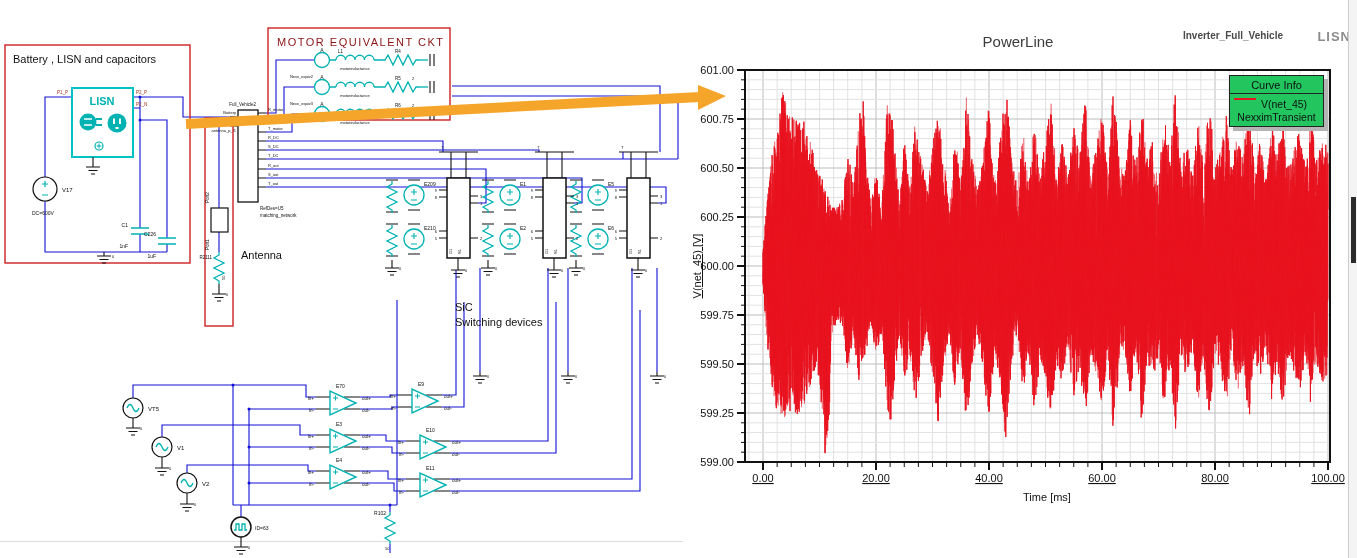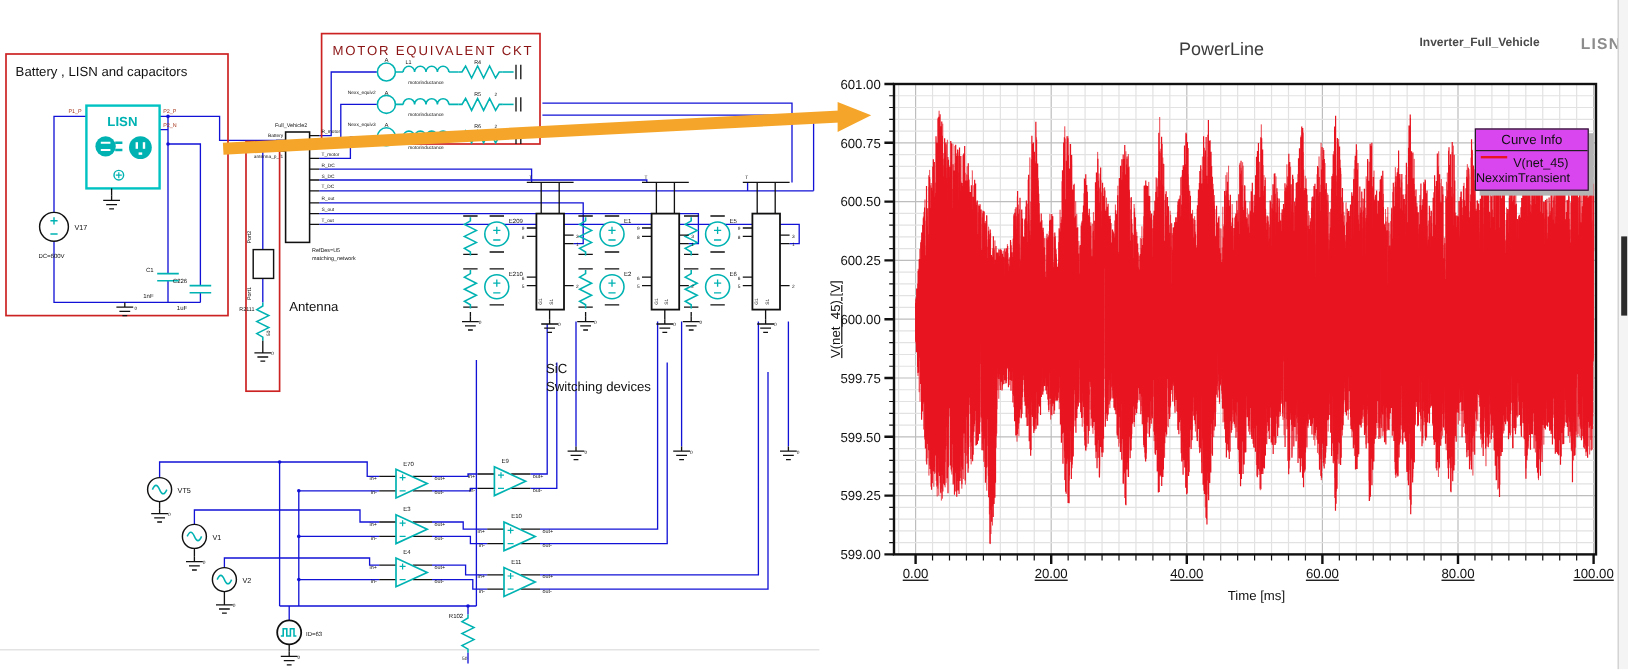--- a/index.html
+++ b/index.html
@@ -26,26 +26,26 @@
                font-size:15px;color:#3c3c3c;}
   .chart-project{position:absolute;left:430px;top:30px;width:170px;text-align:right;
                  font-size:10px;font-weight:bold;color:#4a4a4a;}
   .chart-logo{position:absolute;left:606px;top:29px;width:62px;text-align:right;
               font-size:13px;font-weight:bold;letter-spacing:1px;color:#8c8c8c;}
   .ylab{position:absolute;left:-46px;top:260px;width:120px;transform:rotate(-90deg);
         transform-origin:center;text-align:center;font-size:11px;color:#111;
         text-decoration:underline;}
   .xlab{position:absolute;left:284px;top:491px;width:160px;text-align:center;
         font-size:11px;color:#111;}
-  .legend{position:absolute;left:546px;top:75px;width:93px;background:#d946ef;
-          border:1.5px solid #222;box-shadow:4px 4px 0 #b4b4b4;font-size:10.5px;color:#111;margin-top:32px;}
+  .legend{position:absolute;left:546px;top:75px;width:93px;background:#22c55e;
+          border:1.5px solid #222;box-shadow:4px 4px 0 #b4b4b4;font-size:10.5px;color:#111;}
   .legend .hdr{text-align:center;padding:3px 0 2px;border-bottom:1px solid #222;font-size:11px;}
   .legend .row{display:flex;align-items:flex-start;gap:5px;padding:4px 4px 0 4px;}
   .legend .swatch{display:inline-block;width:22px;height:2px;background:#e81420;}
-  .legend .sol{padding:1px 0 3px;}
+  .legend .sol{text-align:center;padding:1px 0 3px;}
   .scrollbar{position:absolute;left:1348px;top:0;width:9px;height:558px;background:#f4f4f4;
              border-left:1px solid #cdcdcd;}
   .scroll-thumb{position:absolute;left:2px;top:197px;width:5px;height:66px;background:#2b2b2b;}
   .bottom-line{position:absolute;left:0;top:541px;width:683px;height:1px;background:#dcdcdc;}
 </style>
 </head>
 <body>
 
 <div class="stage">
 

